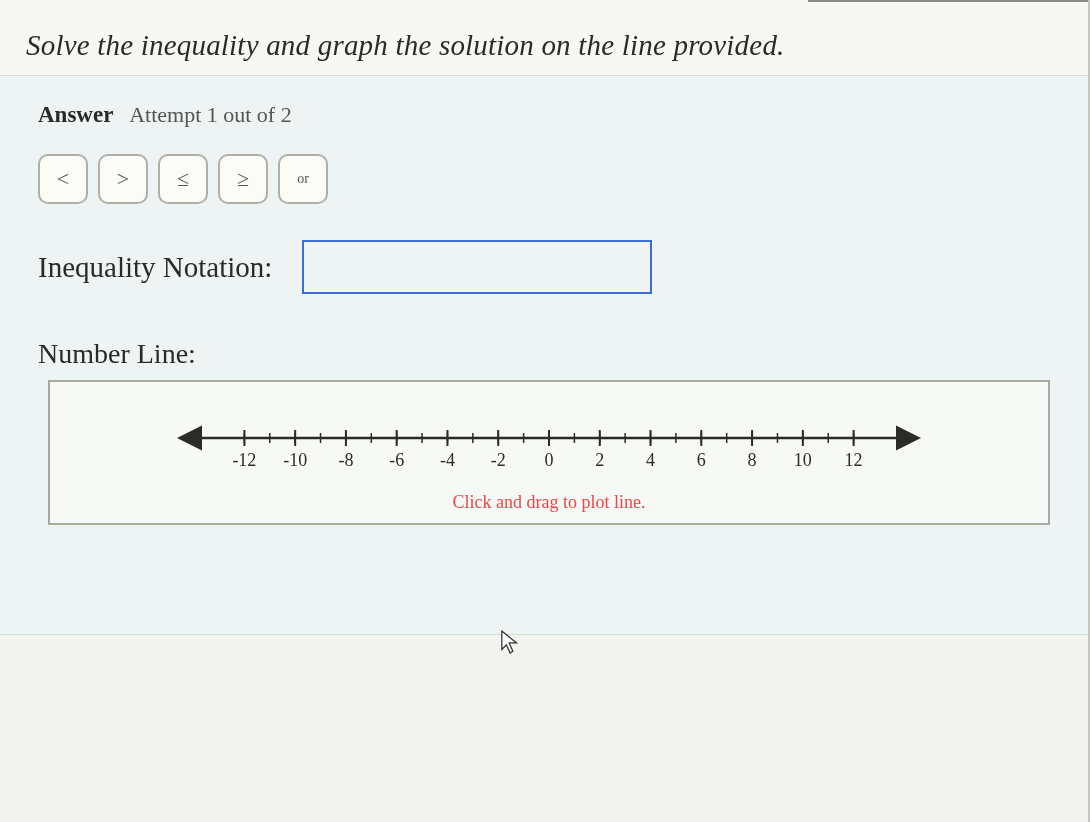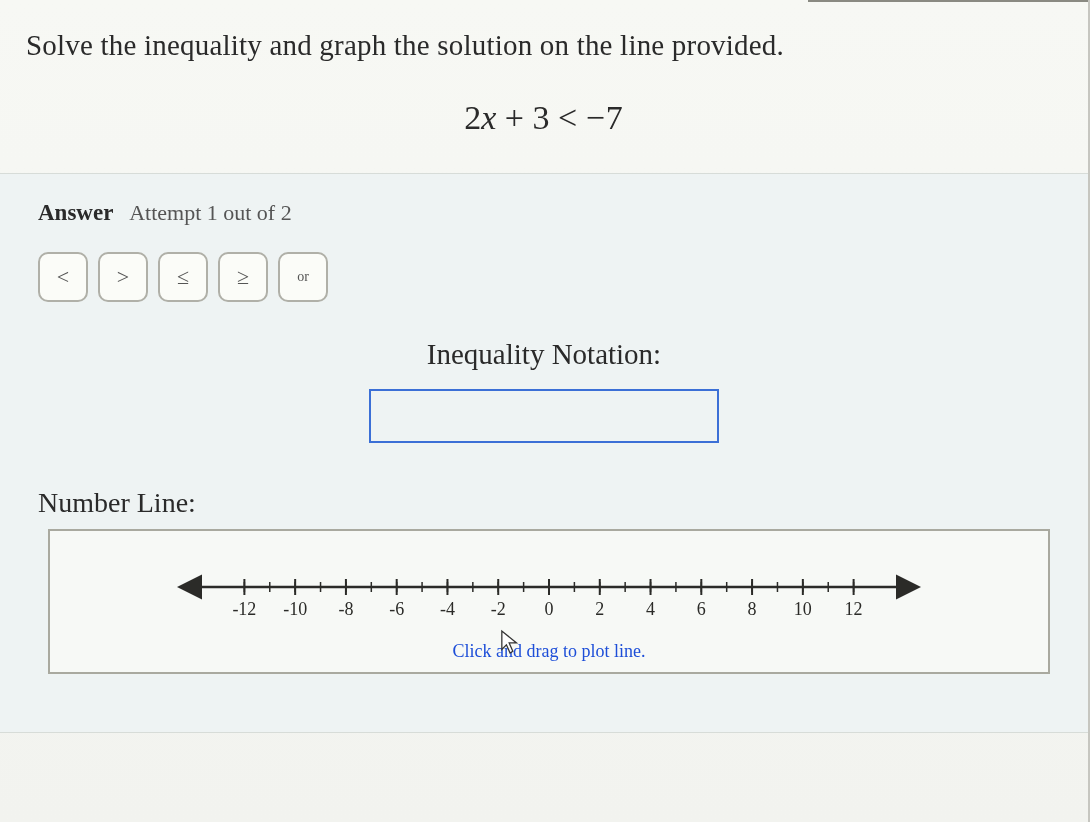--- a/index.html
+++ b/index.html
@@ -19,20 +19,21 @@
   }
   .top-hair {
     position: absolute; top: 0; right: 0; width: 280px; height: 2px;
     border-bottom: 2px solid #8a8a82;
   }
   .prompt {
     padding: 26px 26px 10px 26px;
     font-size: 29px;
     line-height: 1.35;
     letter-spacing: 0.2px;
+    font-style: italic;
   }
   .equation {
     text-align: center;
     font-size: 34px;
     padding: 24px 0 36px 0;
     font-family: 'Georgia', serif;
   }
   .equation .x { font-style: italic; }
   .equation .minus { letter-spacing: 1px; }
   .answer-band {
@@ -56,23 +57,22 @@
     width: 50px; height: 50px;
     border: 2px solid #b0b0a8;
     border-radius: 10px;
     background: #fbfcf8;
     display: flex; align-items: center; justify-content: center;
     font-size: 22px; color: #555;
     cursor: pointer;
     font-family: Georgia, serif;
   }
   .notation-row {
-    display: flex; align-items: center; gap: 18px;
+    display: flex; align-items: center; gap: 30px;
     padding: 26px 38px 10px 38px;
-    flex-direction: column;
   }
   .notation-row .nlabel { font-size: 29px; }
   .answer-input {
     height: 54px; width: 350px;
     border: 2px solid #3b6fd6;
     background: #eef3f3;
     font-size: 22px; padding: 4px 8px;
     font-family: Georgia, serif;
   }
   .nl-label {
@@ -81,41 +81,38 @@
   }
   .nl-box {
     margin: 4px 38px 0 48px;
     border: 2px solid #a9a99f;
     background: #f7f9f6;
     padding: 26px 8px 8px 8px;
   }
   .nl-svg { width: 100%; height: 80px; display: block; }
   .nl-caption {
     text-align: center;
-    color: #1d4ed8;
+    color: #ef4444;
     font-size: 18px;
     padding: 4px 0 2px 0;
   }
   .cursor {
     position: absolute;
     width: 22px; height: 28px;
     pointer-events: none;
   }
 </style>
 </head>
 <body>
 
 <div class="page">
   <div class="top-hair"></div>
 
   <div class="prompt">Solve the inequality and graph the solution on the line provided.</div>
 
-  <div class="equation">
-    <span>2</span><span class="x">x</span><span> + </span><span>3</span><span> &lt; </span><span class="minus">−7</span>
-  </div>
 
   <div class="answer-band">
     <div class="answer-header">
       <span class="lbl">Answer</span>
       <span class="att">Attempt 1 out of 2</span>
     </div>
 
     <div class="btn-row">
       <div class="op-btn">&lt;</div>
       <div class="op-btn">&gt;</div>

